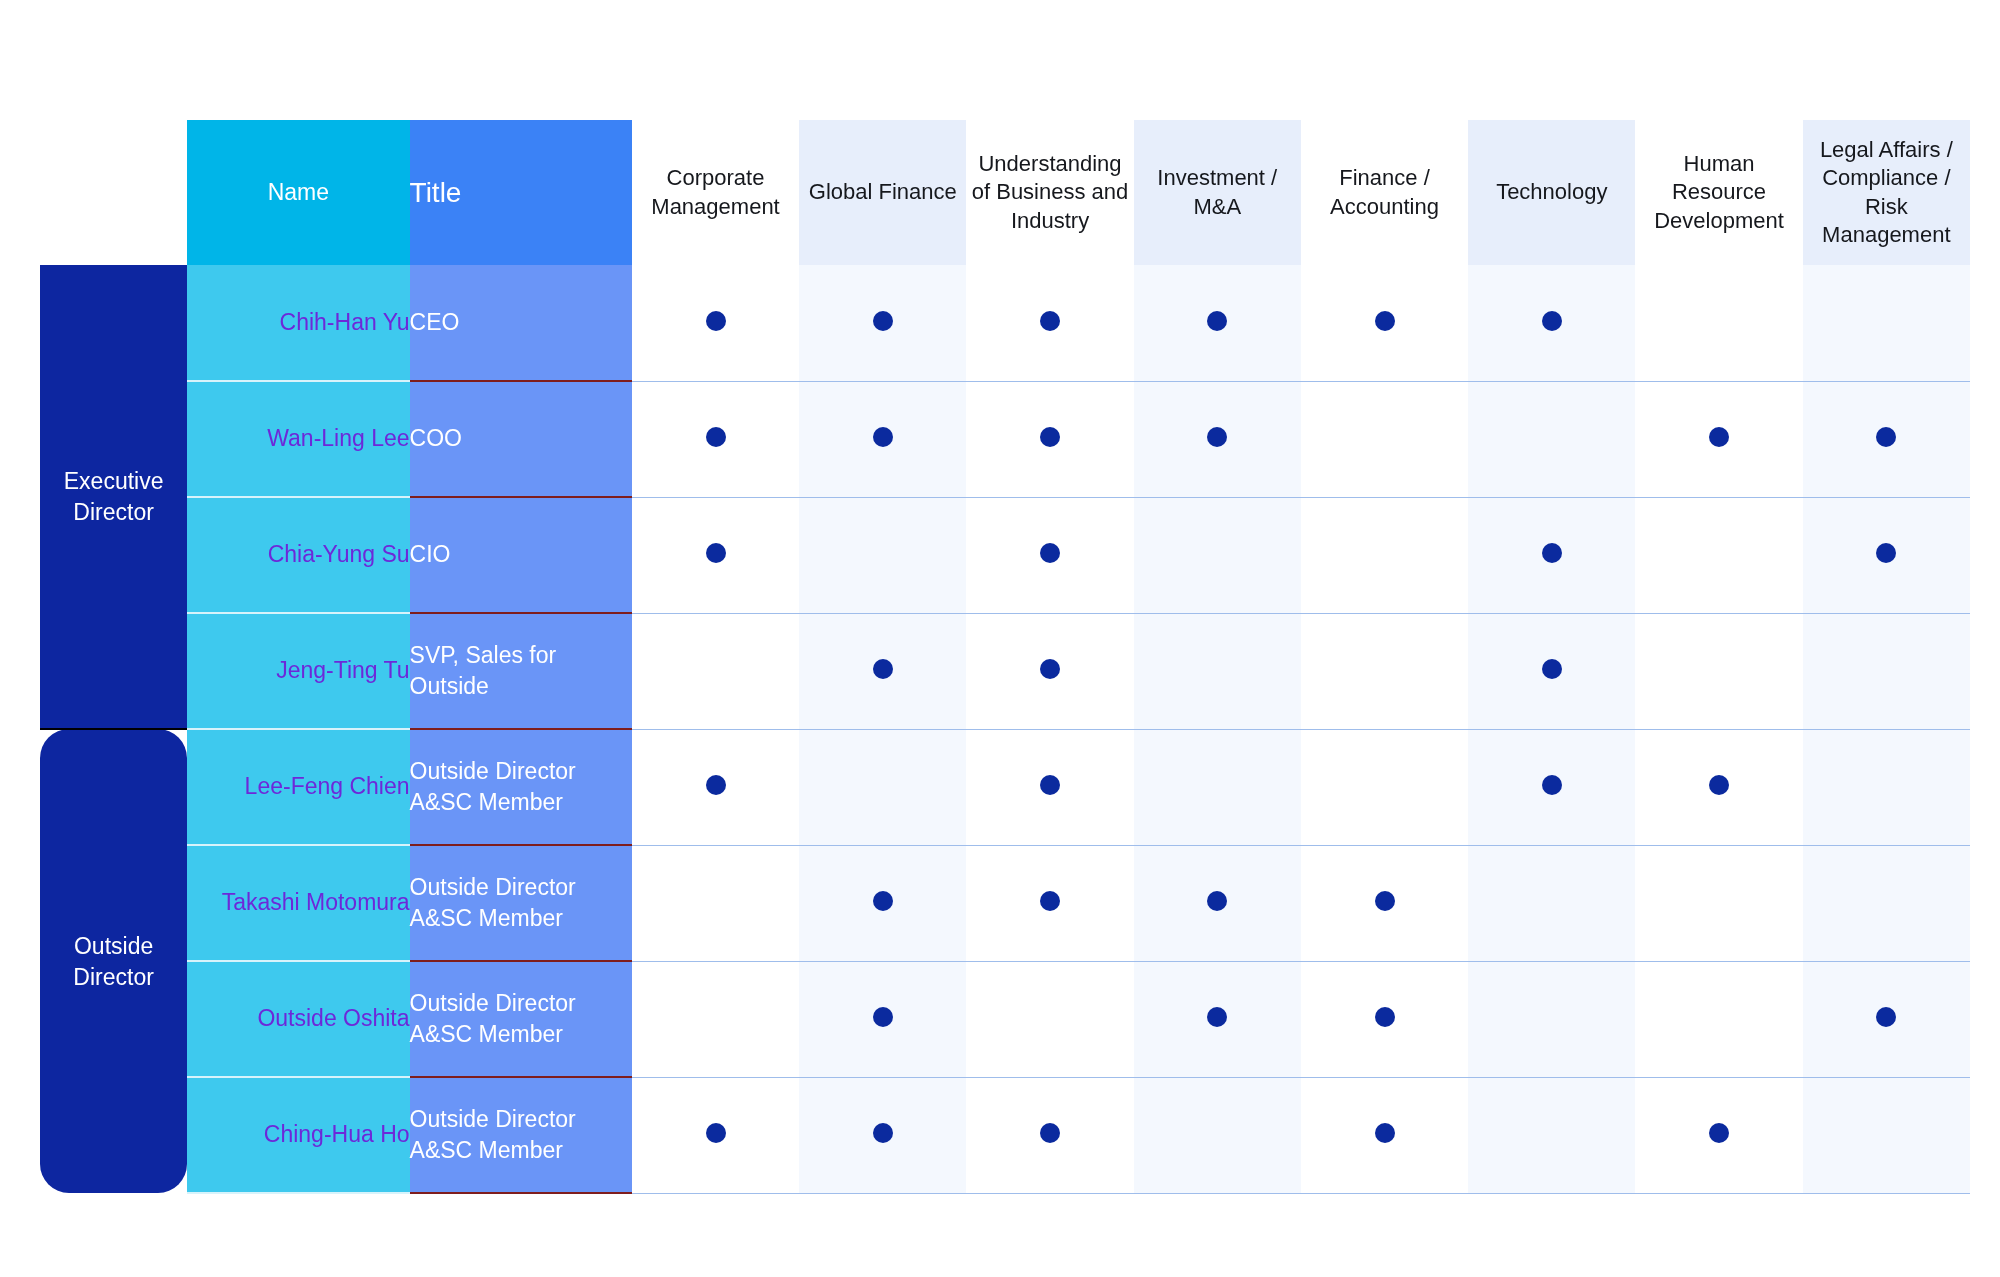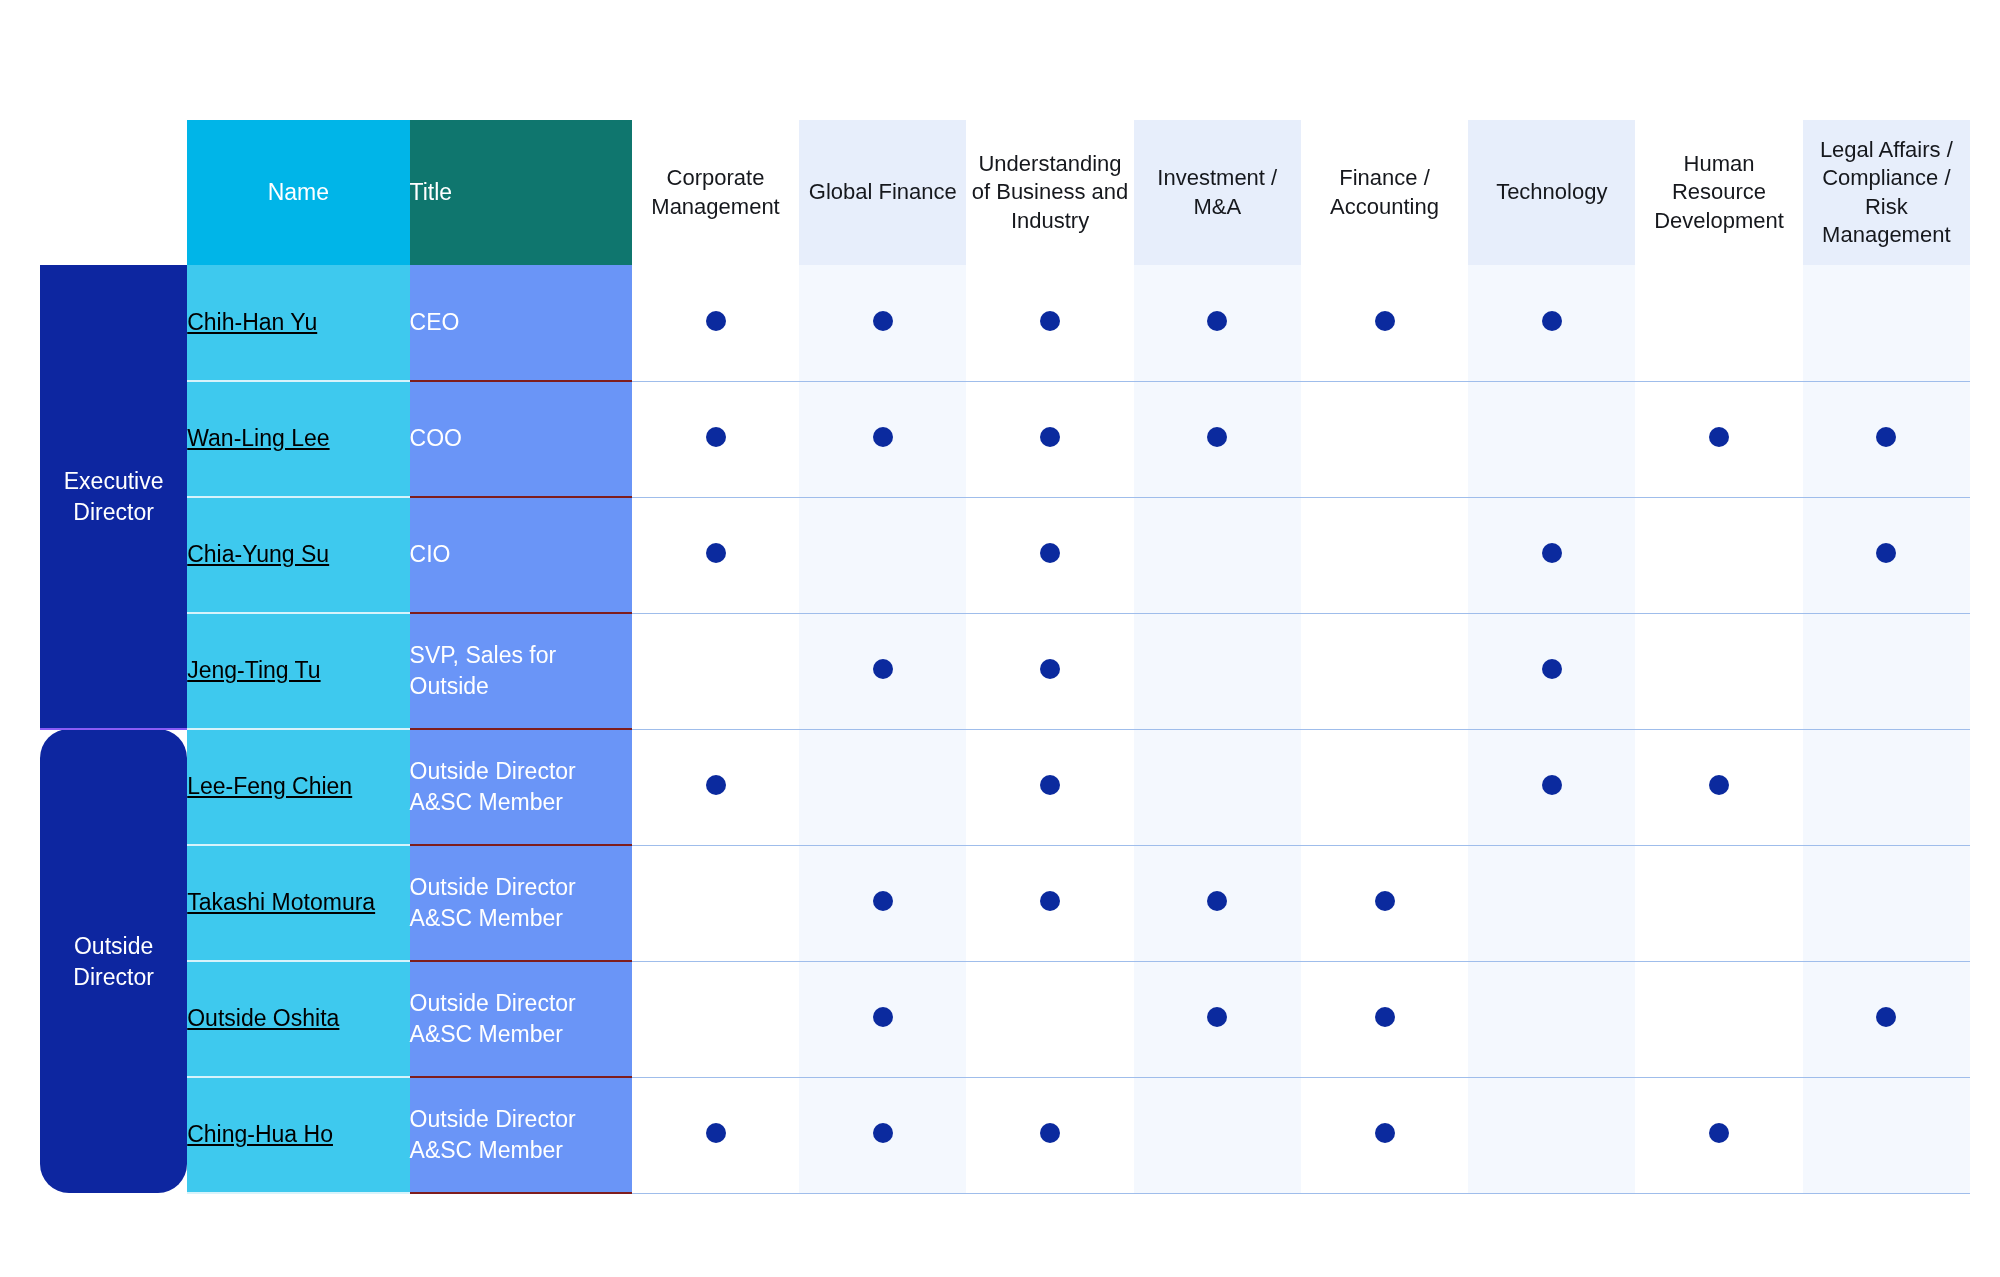--- a/index.html
+++ b/index.html
@@ -28,48 +28,47 @@
   col.c-skill{width:167px;}
 
   
   .hdr-empty{background:#ffffff;border:none;}
   .hdr-name{
     background:#00b5e8;color:#ffffff;
     font-size:23px;text-align:center;padding-left:18px;
     height:145px;font-weight:400;
   }
   .hdr-title{
-    background:#0f766e;color:#ffffff;
-    font-size:23px;text-align:left;padding-left:18px;
+    background:#3b82f6;color:#ffffff;
+    font-size:28px;text-align:left;padding-left:18px;
     height:145px;font-weight:400;
   }
   .hdr-skill{
     color:#16181d;font-size:22px;font-weight:400;
     text-align:center;line-height:1.28;
     height:145px;padding:0 6px;
   }
   .hdr-skill.shade{background:#e7eefb;margin-top:39px;}
   .hdr-skill.plain{background:#ffffff;}
 
   
   .grp{
     background:#0d26a0;color:#ffffff;
     font-size:23px;text-align:center;line-height:1.34;
     vertical-align:middle;font-weight:400;
-    border-bottom:2px solid #8b5cf6;
+    border-bottom:2px solid #000000;
   }
   .grp.last{border-bottom:none;border-radius:29px;}
 
   
   .cell-name{
-    background:#3ec9ee;color:#000000;
-    font-size:23px;text-align:left;padding-left:18px;
+    background:#3ec9ee;color:#6d28d9;
+    font-size:23px;text-align:right;padding-left:18px;
     line-height:1.3;font-weight:400;
     border-bottom:2px solid #d7f3fb;
-    text-decoration:underline;
   }
   .cell-title{
     background:#6a95f7;color:#ffffff;
     font-size:23px;text-align:left;padding-left:18px;
     line-height:1.35;font-weight:400;
     border-bottom:2px solid #7f1d1d;
   }
   .cell-skill{
     text-align:center;
     border-bottom:1.6px solid #9fbdeb;

